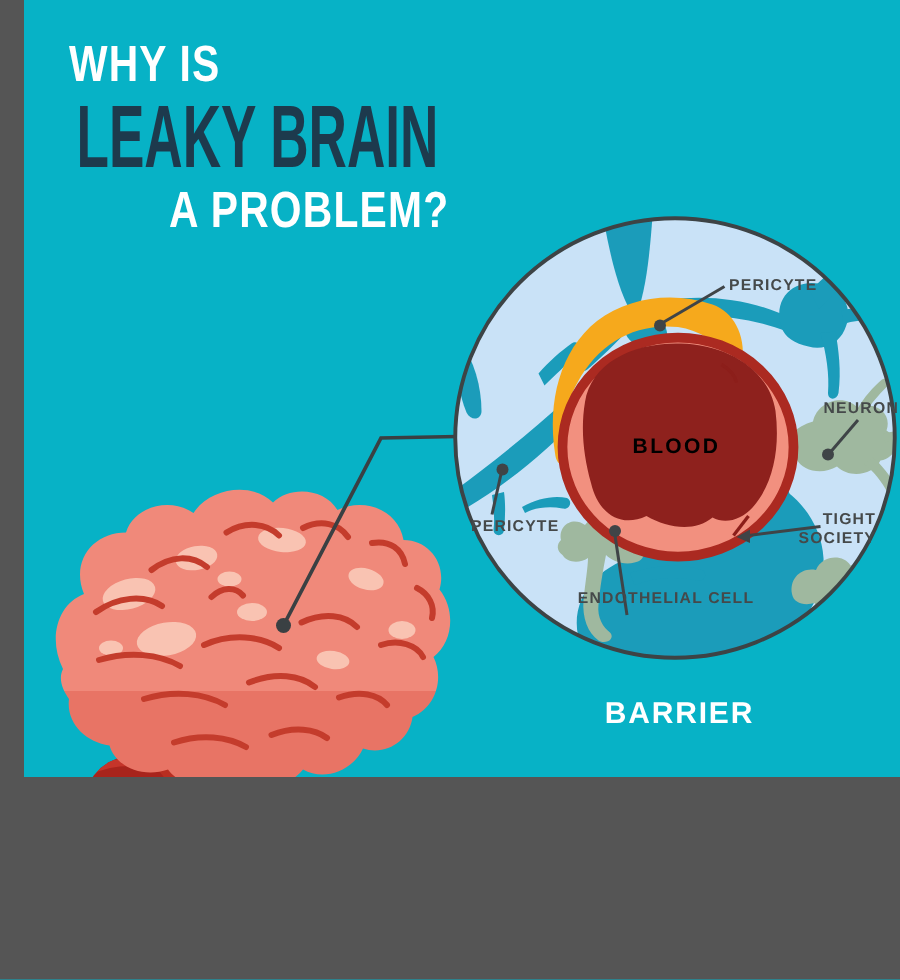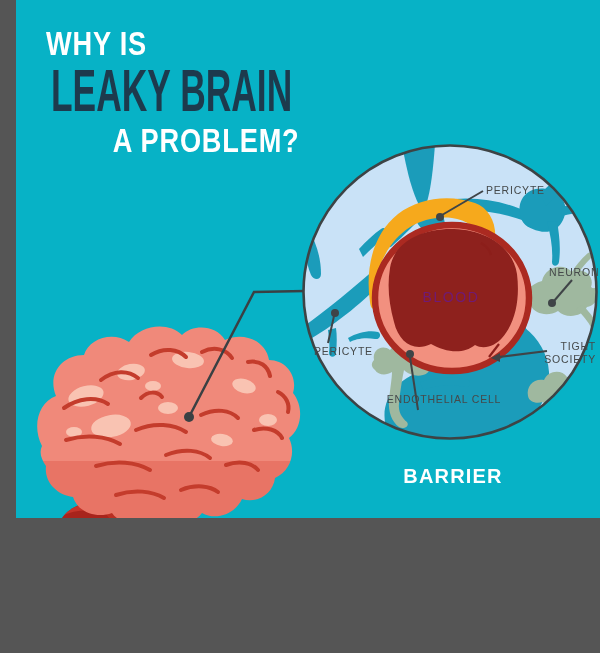--- a/index.html
+++ b/index.html
@@ -9,28 +9,28 @@
     font-family:"Liberation Sans", sans-serif;
     margin-left:16px;
   }
   svg{position:absolute;left:0;top:0;}
   
   .t-line{position:absolute;font-weight:bold;white-space:nowrap;line-height:1;}
   .t1{left:30px;top:26px;font-size:34px;color:#ffffff;transform:scaleX(.80);transform-origin:left top;letter-spacing:1px;}
   .t2{left:35px;top:62px;font-size:59px;color:#1d3a4d;transform:scaleX(.60);transform-origin:left top;letter-spacing:0px;}
   .t3{right:316px;top:123px;font-size:34px;color:#ffffff;transform:scaleX(.80);transform-origin:right top;letter-spacing:1px;}
   
-  .lbl{position:absolute;font-size:10.5px;font-weight:normal;color:#45494a;letter-spacing:.8px;white-space:nowrap;line-height:1.25;}
+  .lbl{position:absolute;font-size:10.5px;font-weight:bold;color:#45494a;letter-spacing:.8px;white-space:nowrap;line-height:1.25;}
   .lbl-pericyte{left:470px;top:184px;}
   .lbl-neuron{left:533px;top:266px;}
   .lbl-astrocyte{left:298px;top:345px;}
-  .lbl-tight{left:512px;top:340px;width:68px;text-align:right;}
+  .lbl-tight{left:500px;top:340px;width:68px;text-align:right;}
   .lbl-endo{left:428px;top:393px;transform:translateX(-50%);}
   .lbl-blood{position:absolute;left:435px;top:297px;transform:translate(-50%,-50%);
-    color:#701a75;font-weight:normal;font-size:14px;letter-spacing:1.6px;}
+    color:#000000;font-weight:bold;font-size:14px;letter-spacing:1.6px;}
   .caption{position:absolute;left:437px;top:464px;transform:translateX(-50%);
     text-align:center;color:#ffffff;font-weight:bold;font-size:20px;letter-spacing:1.2px;line-height:1.2;white-space:nowrap;}
   
   .logo{position:absolute;left:516px;top:542px;transform:translateX(-50%);text-align:center;}
   .logo-icon{display:block;margin:0 auto;}
   .logo-l1{color:#ffffff;font-weight:bold;font-size:13px;letter-spacing:.6px;margin-top:5px;white-space:nowrap;}
   .logo-l2{color:#1d3a52;font-weight:normal;font-size:15px;letter-spacing:4px;margin-top:2px;white-space:nowrap;}
 </style>
 </head>
 <body>

